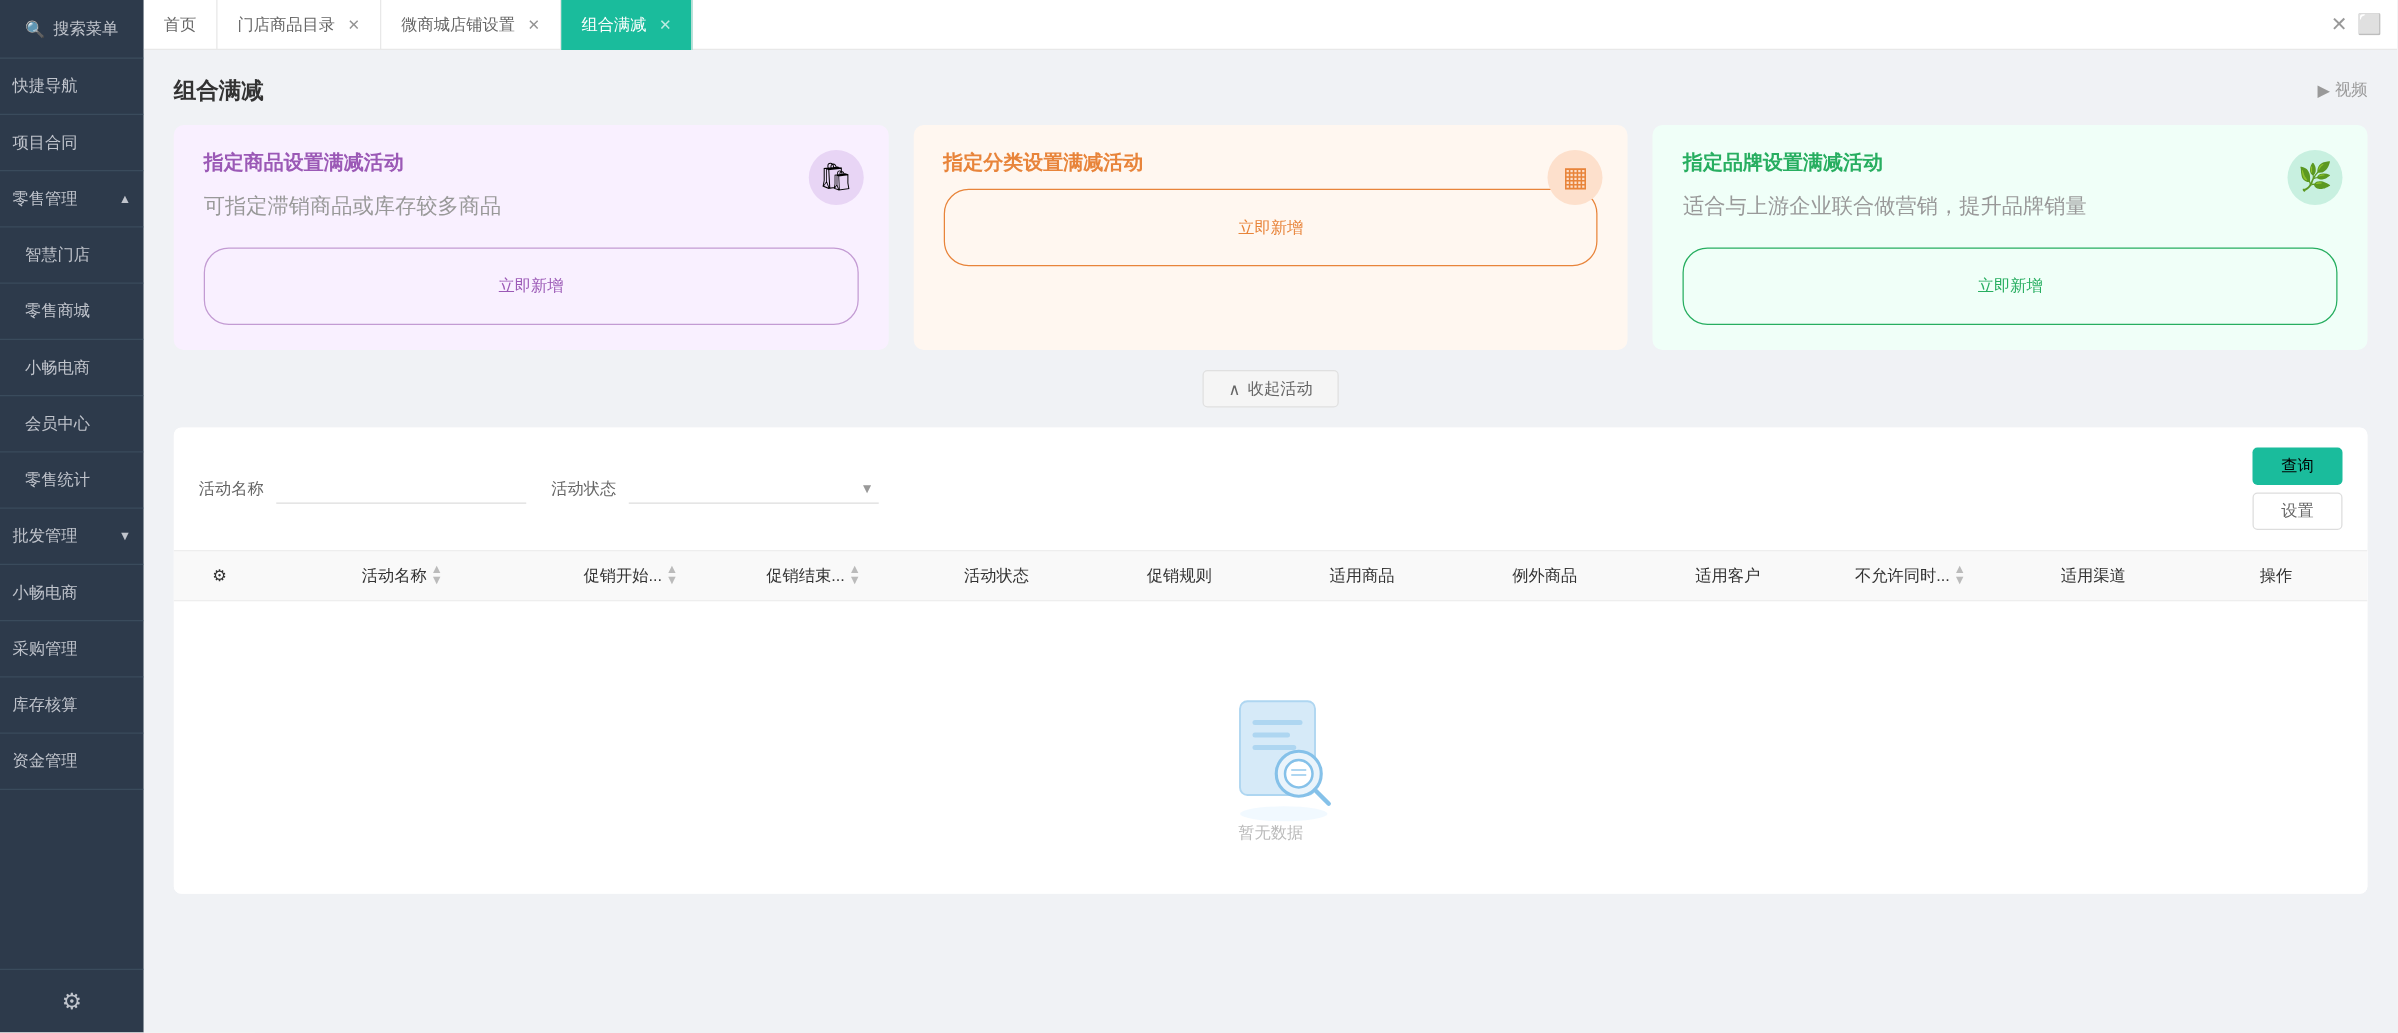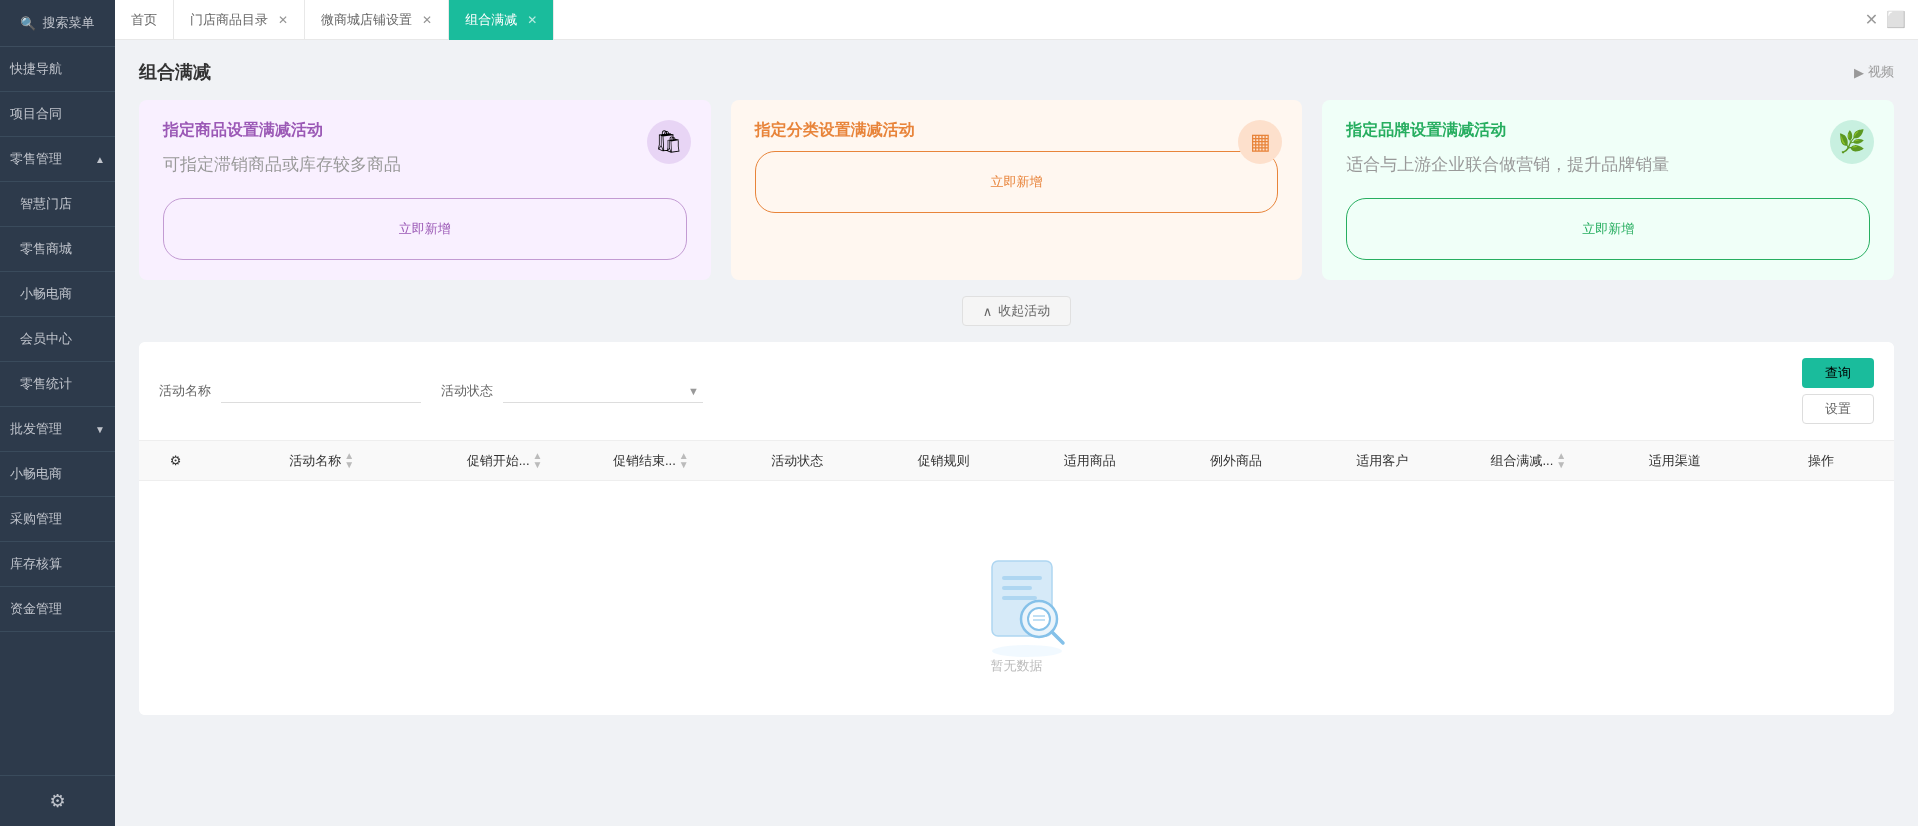--- a/index.html
+++ b/index.html
@@ -522,21 +522,21 @@
           <div class="th">
             <span>适用商品</span>
           </div>
           <div class="th">
             <span>例外商品</span>
           </div>
           <div class="th">
             <span>适用客户</span>
           </div>
           <div class="th">
-            <span>组合满减...</span>
+            <span>不允许同时...</span>
             <span class="th-sort">
                 <span class="sort-up">▲</span>
                 <span>▼</span>
               </span>
           </div>
           <div class="th">
             <span>适用渠道</span>
           </div>
           <div class="th">
             <span>操作</span>

